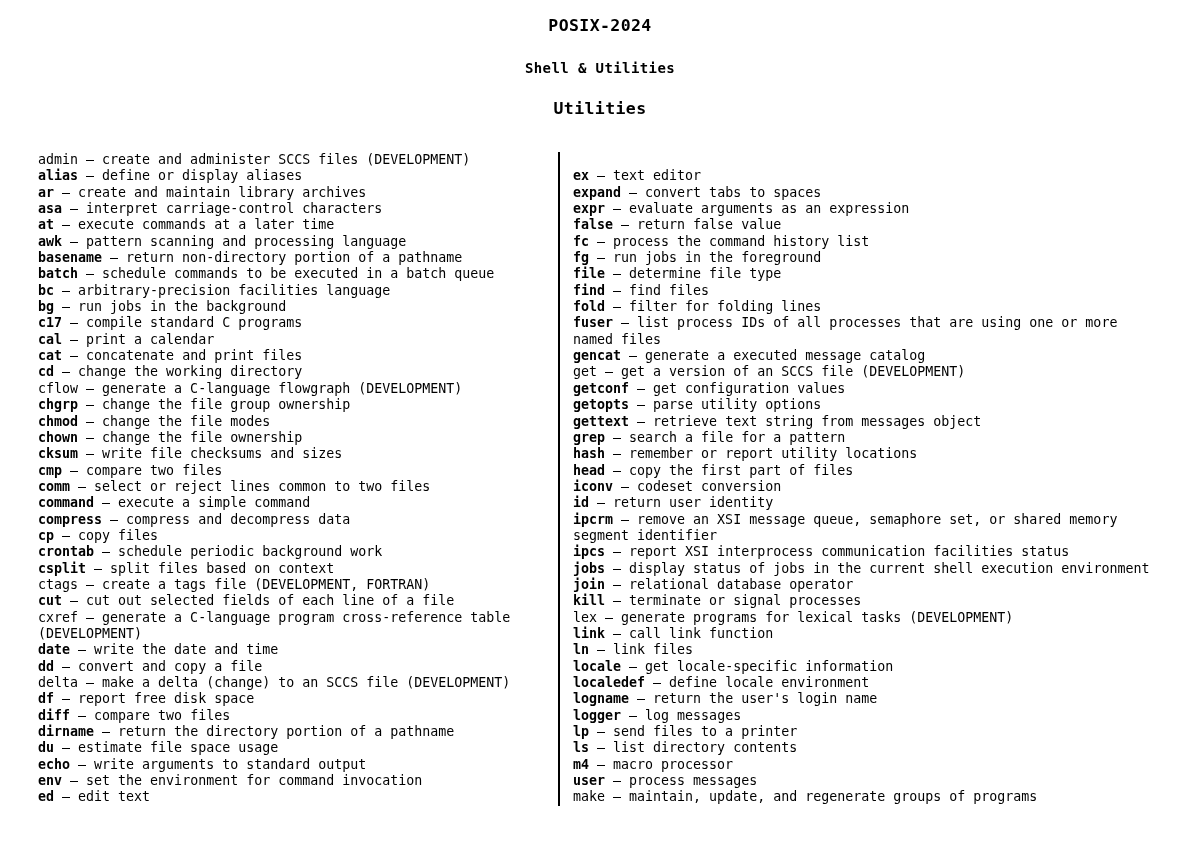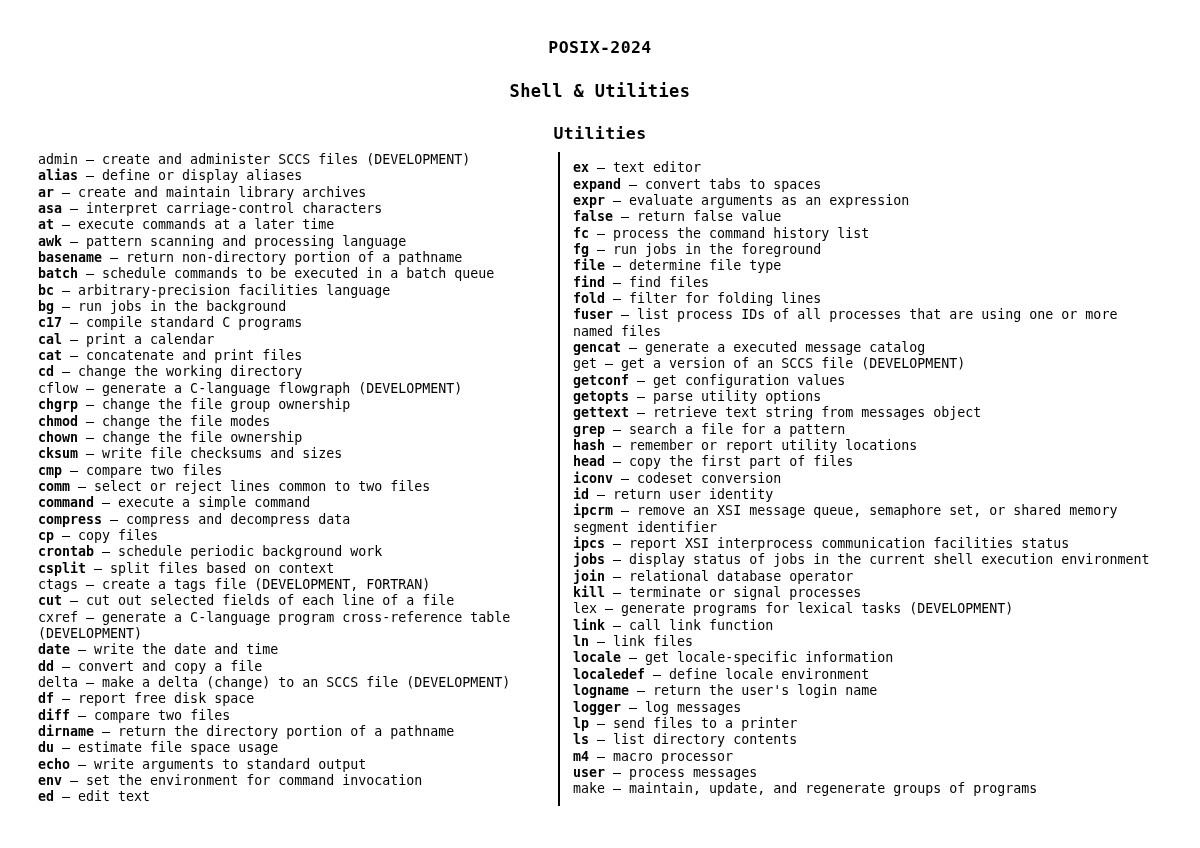--- a/index.html
+++ b/index.html
@@ -18,53 +18,53 @@
 
   .page {
     position: relative;
     width: 1200px;
     height: 848px;
     box-sizing: border-box;
   }
 
   
   .title-block {
-    padding-top: 40px;
+    padding-top: 18px;
     text-align: center;
   }
   .title-1 {
     font-size: 16.5px;
     font-weight: bold;
     letter-spacing: 0.4px;
     line-height: 1;
     margin: 0 0 26px 0;
   }
   .title-2 {
-    font-size: 17px;
+    font-size: 14px;
     font-weight: bold;
     letter-spacing: 0.4px;
     line-height: 1;
     margin: 0 0 26px 0;
   }
   .title-3 {
     font-size: 16.5px;
     font-weight: bold;
     letter-spacing: 0.4px;
     line-height: 1;
     margin: 0 0 0 0;
   }
 
   
   .columns {
     position: absolute;
     top: 152px;
     left: 0;
     width: 1200px;
     display: flex;
-    align-items: center;
+    align-items: flex-end;
   }
 
   .col {
     box-sizing: border-box;
   }
   .col-left {
     width: 558px;
     padding-left: 38px;
     padding-right: 8px;
   }

